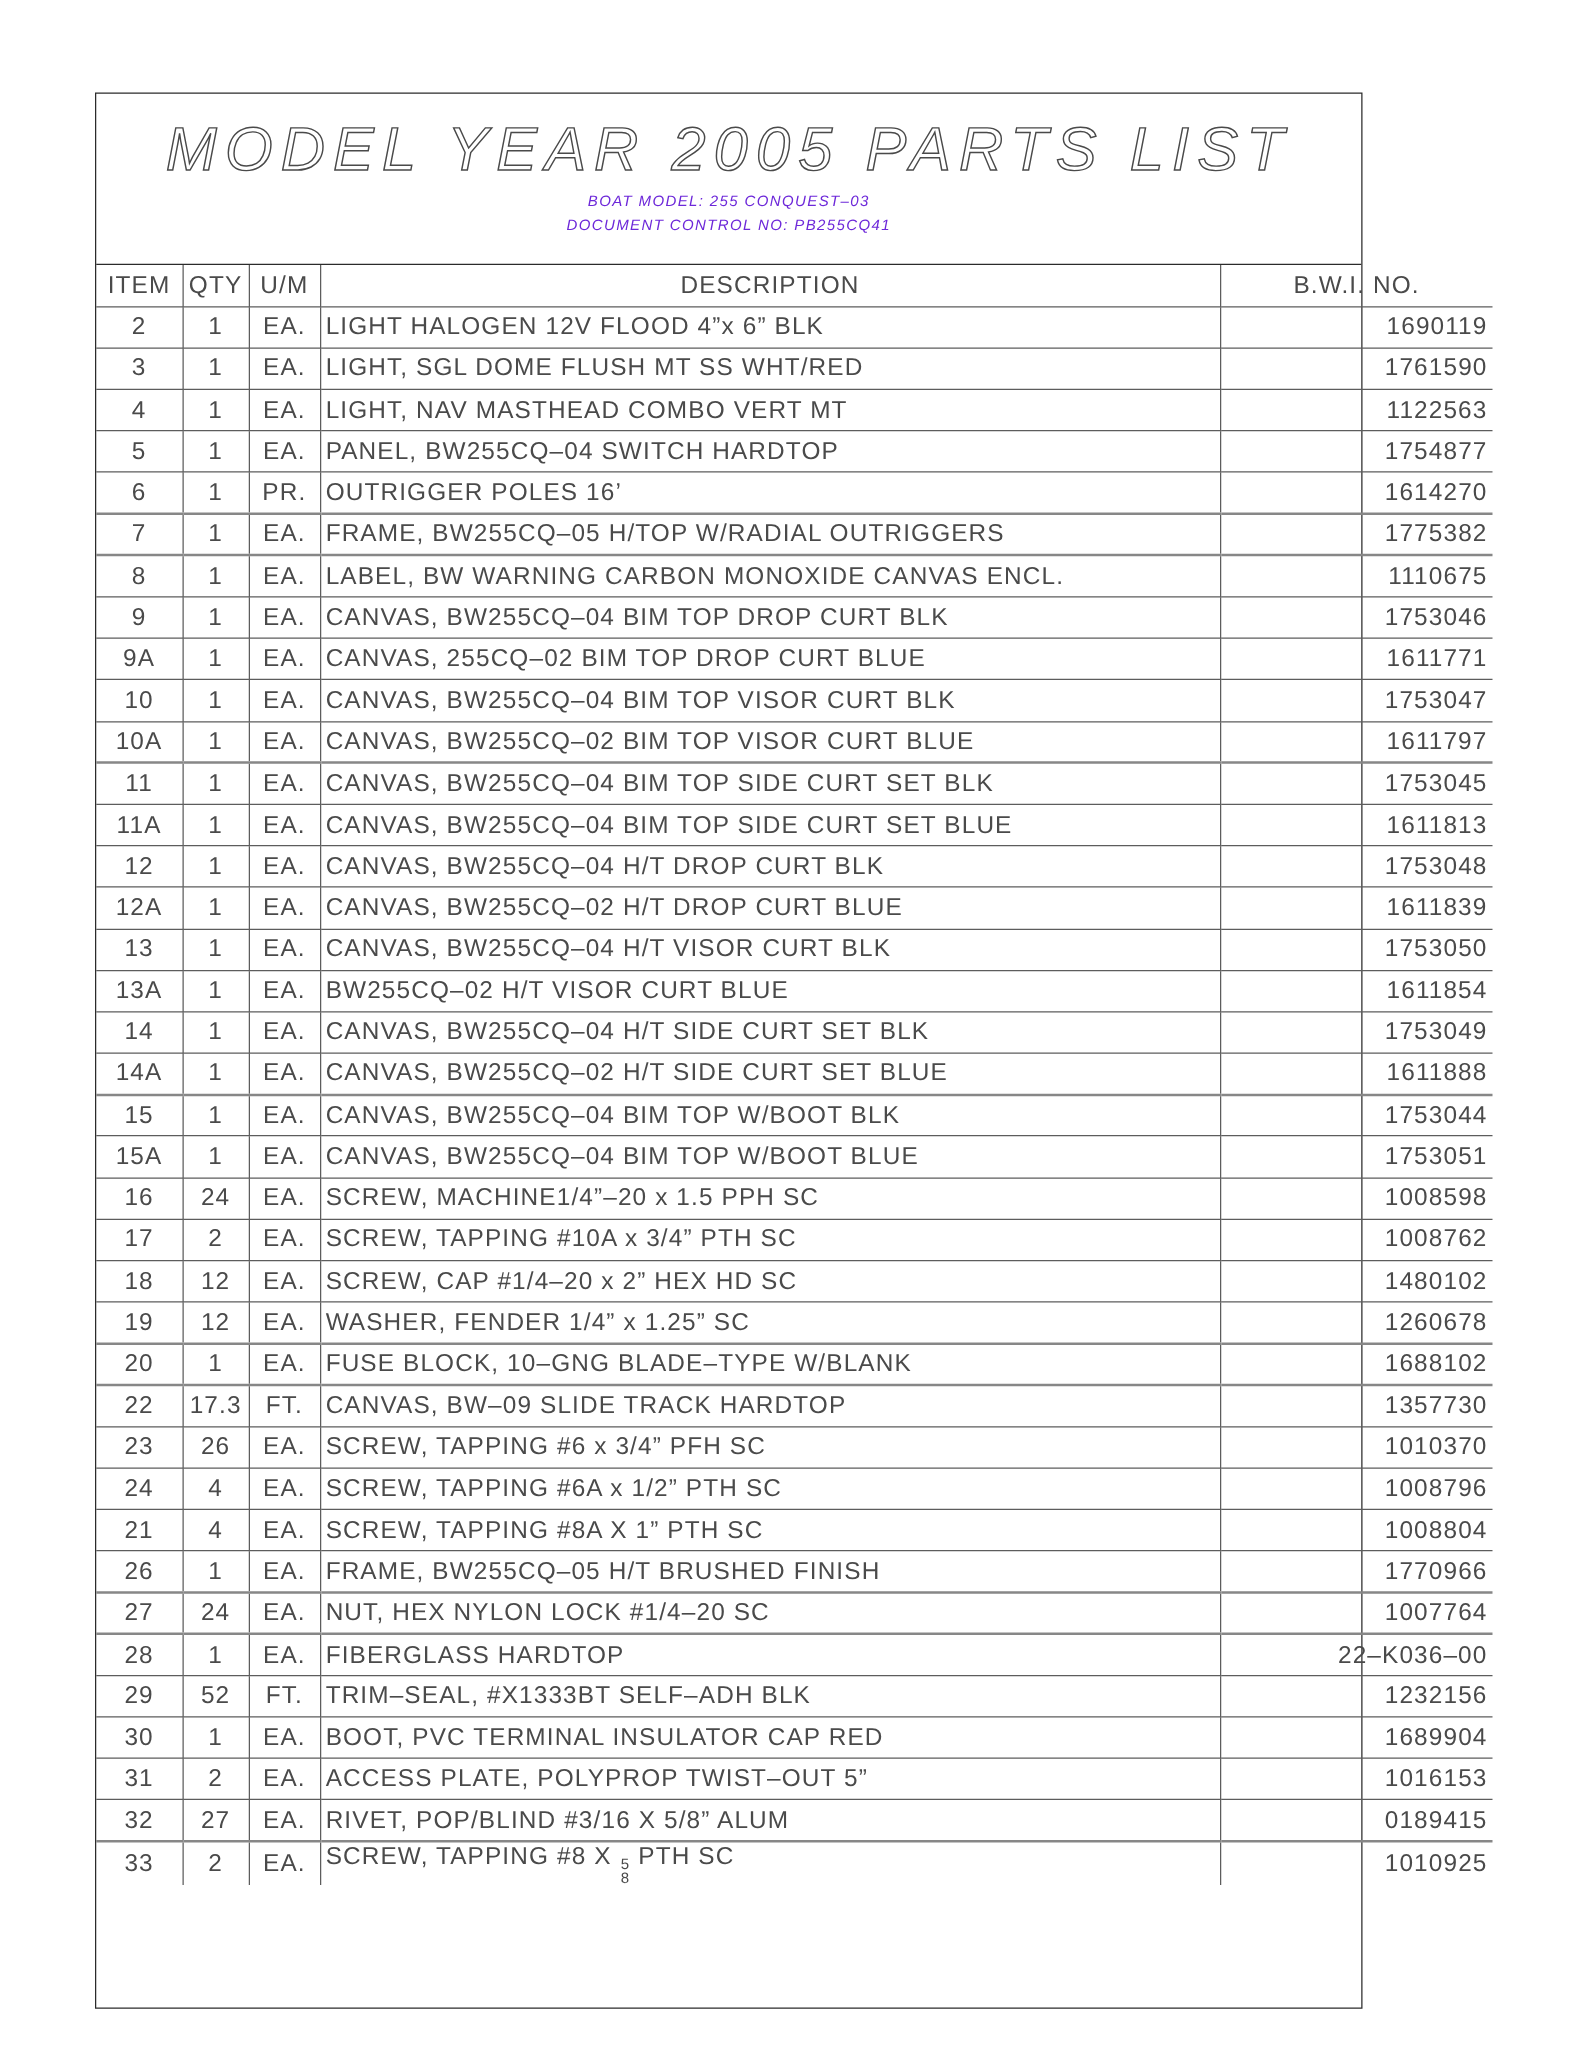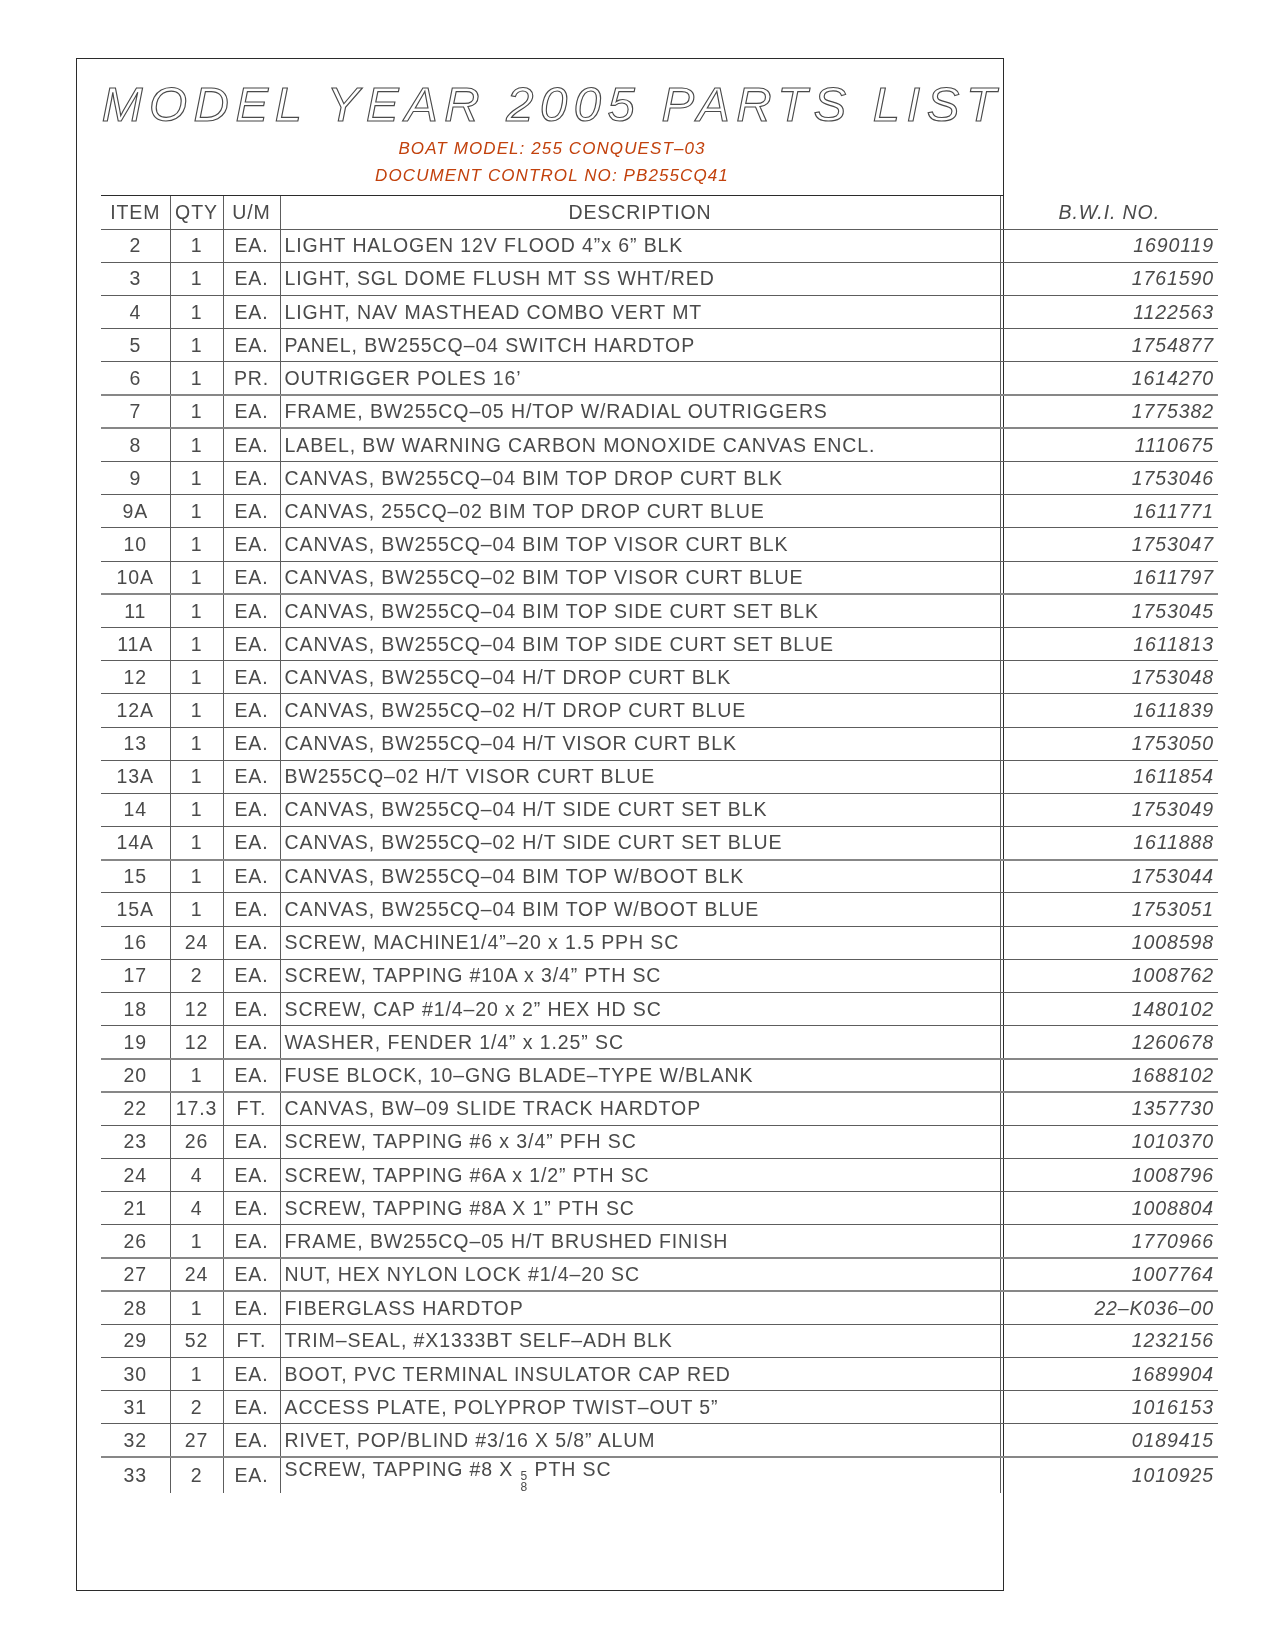--- a/index.html
+++ b/index.html
@@ -14,26 +14,25 @@
     font-family: "Liberation Sans", sans-serif;
     color: #3a3a3a;
     position: relative;
     overflow: hidden;
   }
 
   
   .sheet {
     position: absolute;
     left: 76px;
-    top: 58px;
-    width: 928px;
+    top: 74px;
+    width: 1014px;
     height: 1533px;
     border: 1.6px solid #2b2b2b;
     background: #fff;
-    padding-left: 24px;
   }
 
   
   .title-block {
     height: 137px;
     border-bottom: 1.6px solid #2b2b2b;
     position: relative;
   }
   .doc-title {
     text-align: center;
@@ -46,24 +45,24 @@
     padding-top: 20px;
     font-family: "Liberation Sans", sans-serif;
     line-height: 1.05;
     white-space: nowrap;
   }
   .sub-lines {
     text-align: center;
     margin-top: 6px;
   }
   .sub-line {
-    font-size: 17px;
+    font-size: 12px;
     font-style: italic;
     letter-spacing: 1.1px;
-    color: #c2410c;
+    color: #6d28d9;
     line-height: 1.55;
     white-space: nowrap;
   }
 
   
   table.parts {
     width: 100%;
     border-collapse: collapse;
     table-layout: fixed;
   }
@@ -80,21 +79,20 @@
     letter-spacing: 0.9px;
     color: #4a4a4a;
     font-weight: 400;
     height: 33.2px;
     padding: 0 4px;
     overflow: hidden;
     white-space: nowrap;
   }
   table.parts th:last-child, table.parts td:last-child {
     border-right: none;
-    font-style: italic;
   }
   table.parts tr:last-child td { border-bottom: none; }
 
   thead th {
     height: 46px;
     vertical-align: middle;
     font-size: 20.5px;
     letter-spacing: 1.3px;
     border-bottom: 1.4px solid #3b3b3b;
   }

